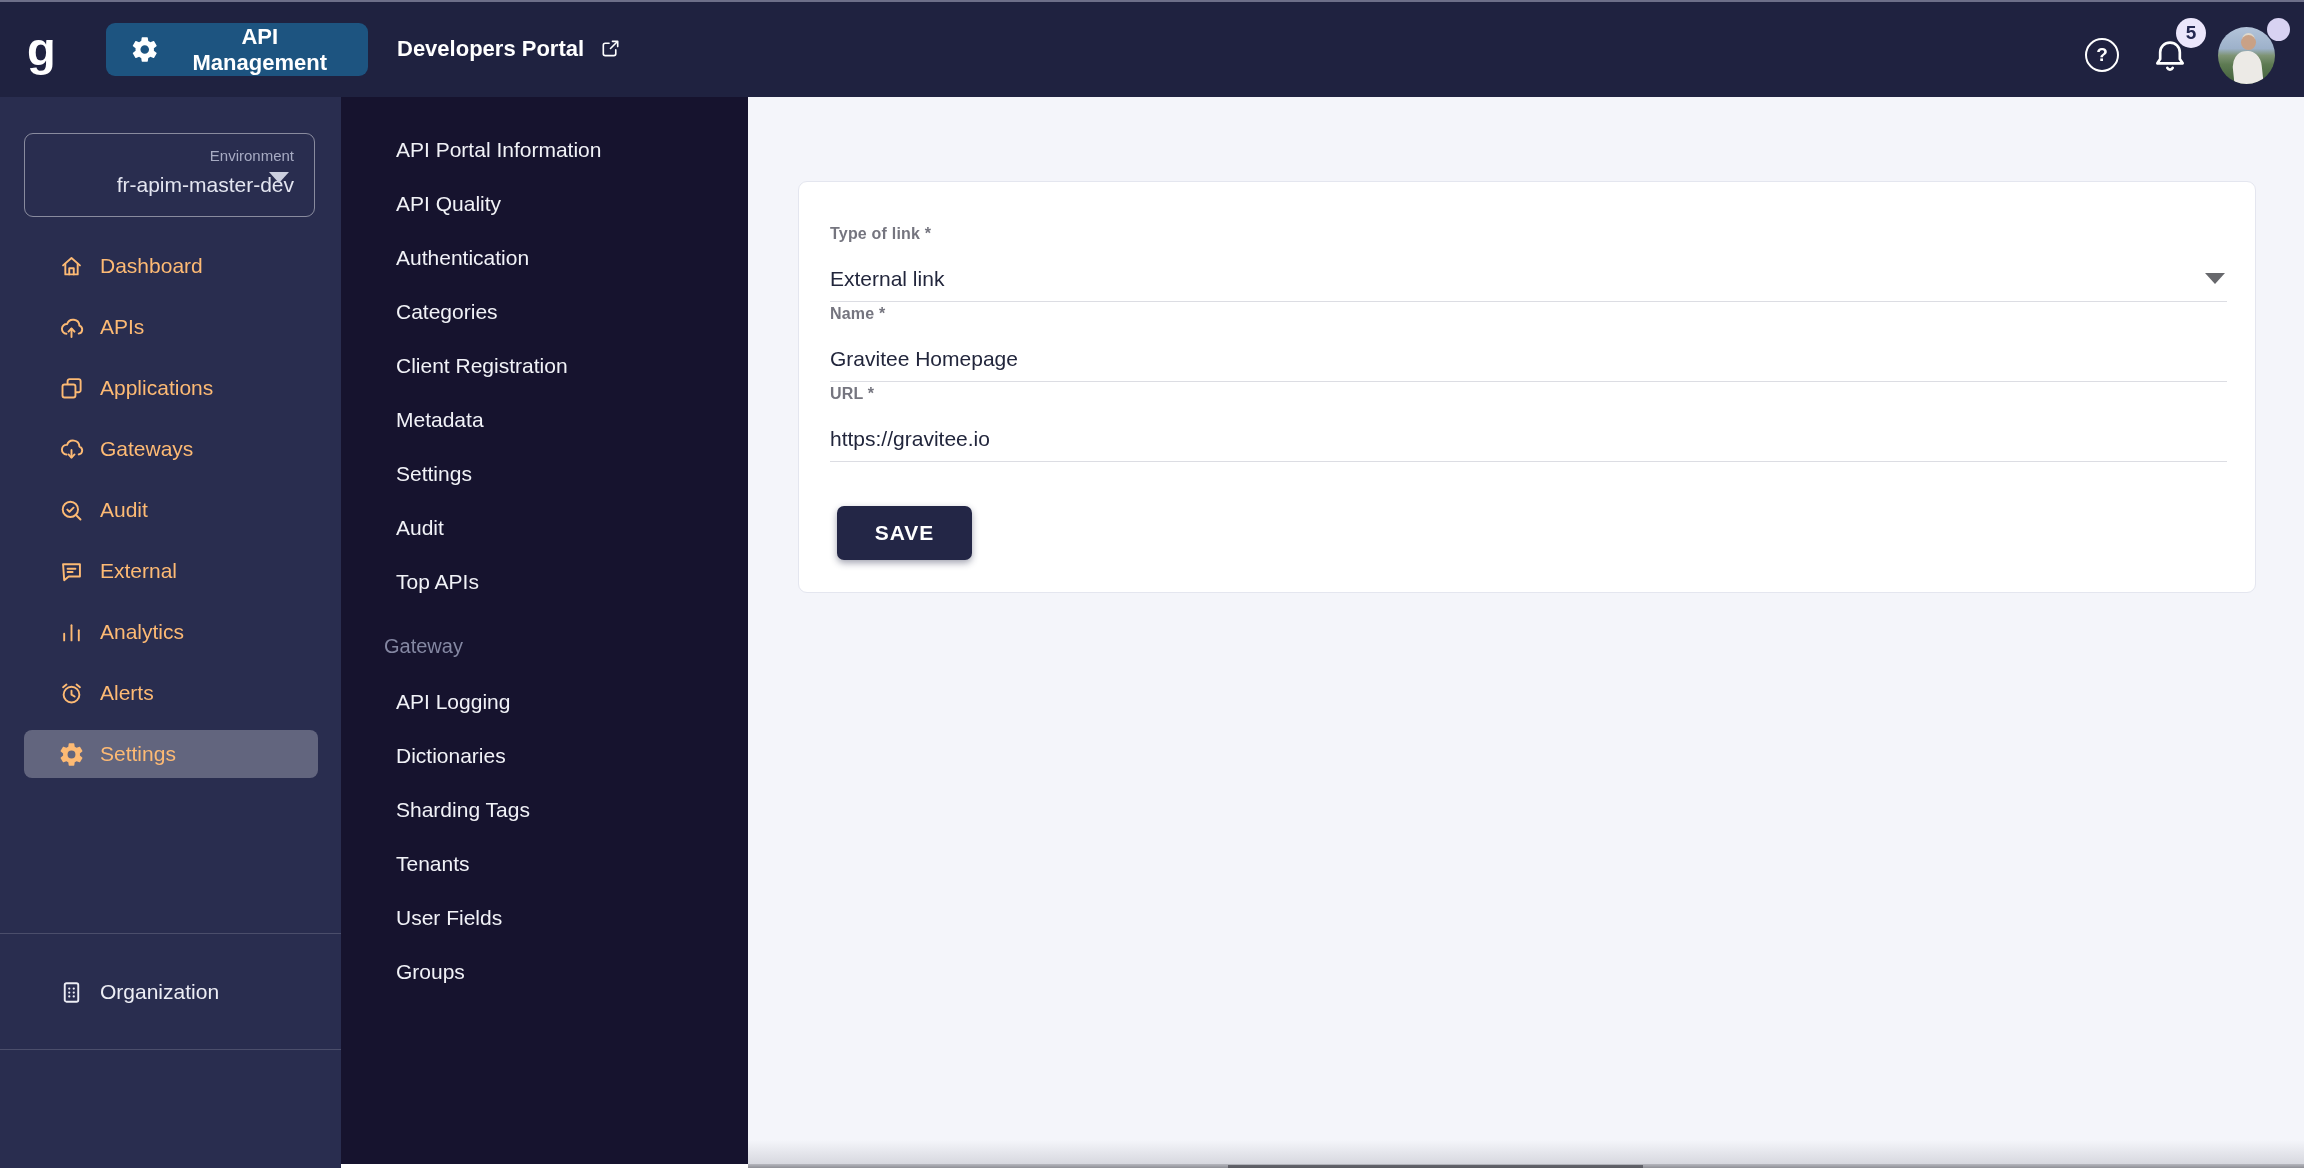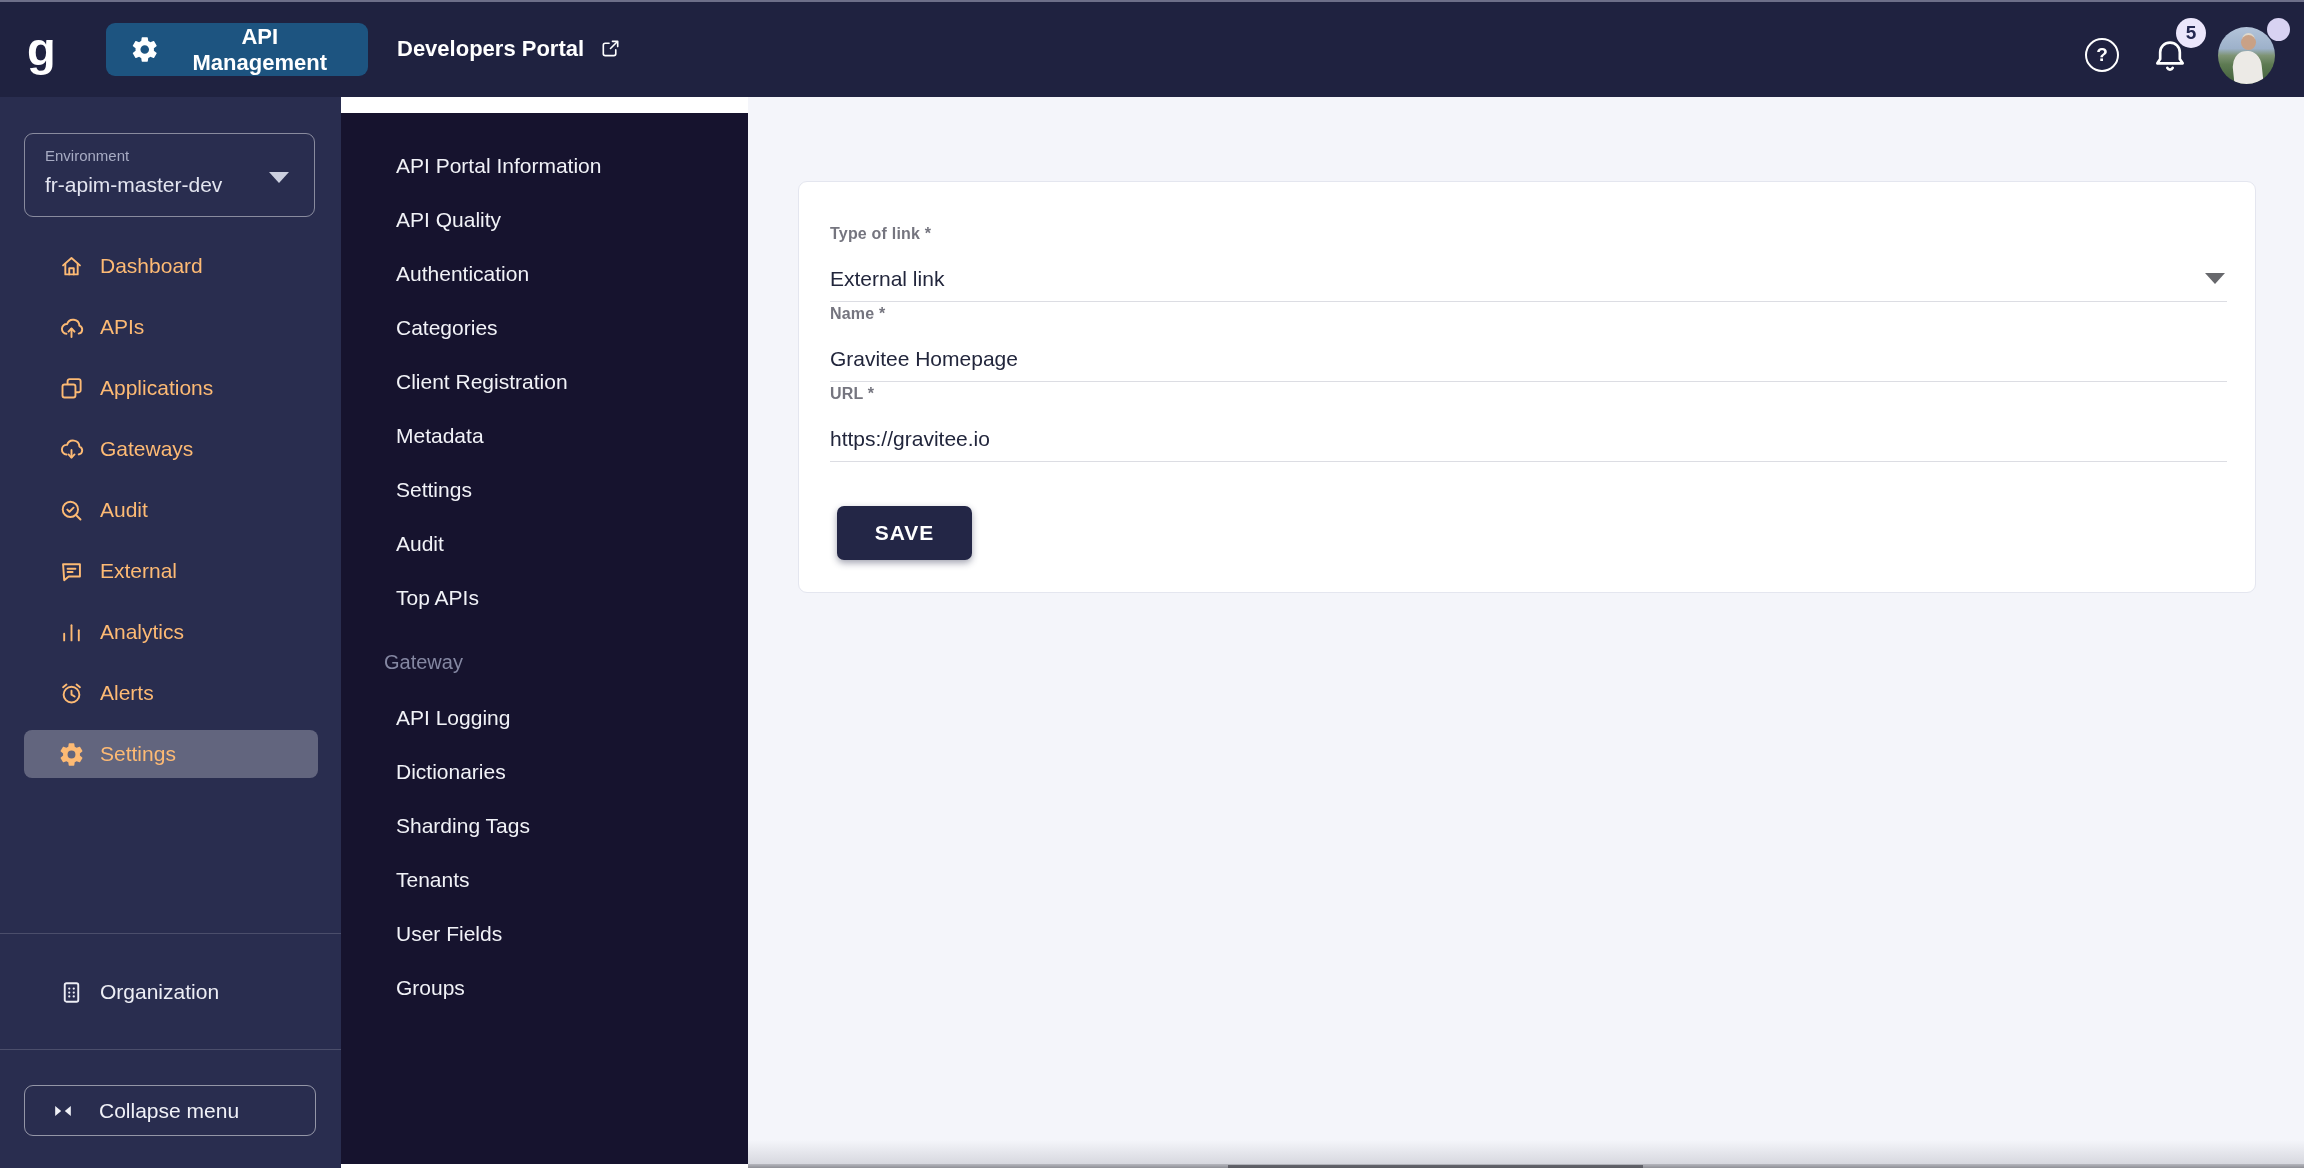--- a/index.html
+++ b/index.html
@@ -43,21 +43,21 @@
   .avatar::after { content:""; position:absolute; left:23px; top:8px; width:15px; height:15px;
           background:#c9a186; border-radius:50%; box-shadow:0 -3px 0 -1px #ded9cd; }
   .status-dot { position:absolute; left:2267px; top:18px; width:23px; height:23px;
           border-radius:50%; background:#d8d2f2; z-index:3; }
 
   
   .sidebar { position:absolute; left:0; top:97px; bottom:0; width:341px;
           background:var(--sidebar-bg,#292d4f); z-index:5; }
   .env-box { position:absolute; left:24px; top:36px; width:291px; height:84px;
           border:1px solid rgba(255,255,255,.45); border-radius:9px; padding:13px 20px;
-          cursor:pointer; background:transparent; }
+          cursor:pointer; background:transparent;text-align:right; }
   .env-label { font-size:15px; color:#a7abc3; margin-bottom:9px; }
   .env-value { font-size:21px; color:#e3e5f0; white-space:nowrap; }
   .env-caret { position:absolute; right:25px; top:38px; width:0; height:0;
           border-left:10px solid transparent; border-right:10px solid transparent;
           border-top:11px solid #ccd0e0; }
   .main-nav { position:absolute; left:24px; right:23px; top:145px; }
   .nav-item { height:48px; margin-bottom:13px; display:flex; align-items:center;
           padding-left:34px; gap:15px; border-radius:8px; color:#fdba74; font-size:21px;
           cursor:pointer; white-space:nowrap; }
   .nav-item.active { background:var(--highlight,rgba(255,255,255,.27)); }
@@ -67,21 +67,21 @@
           align-items:center; padding-left:34px; gap:15px; border-radius:8px; color:#edeef5;
           font-size:21px; cursor:pointer; }
   .collapse-btn { position:absolute; left:24px; top:988px; width:292px; height:51px;
           border:1px solid rgba(255,255,255,.5); border-radius:9px; background:transparent;
           display:flex; align-items:center; padding-left:27px; gap:25px; color:#f0f1f7;
           font-family:inherit; font-size:21px; cursor:pointer; }
   .collapse-btn .icon { width:22px; height:22px; }
 
   
   .subnav { position:absolute; left:341px; top:97px; bottom:4px; width:407px;
-          background:var(--subnav-bg,#16132e); overflow:hidden; z-index:4;margin-top:16px; }
+          background:var(--subnav-bg,#16132e); overflow:hidden; z-index:4; }
   .subnav-inner { padding-top:24px; }
   .snav-item { height:50px; margin:4px 25px 4px 24px; border-radius:8px; display:flex;
           align-items:center; padding-left:31px; color:#f1f2f7; font-size:21px;
           cursor:pointer; white-space:nowrap; }
   .snav-item.active { background:var(--highlight,rgba(255,255,255,.27)); }
   .snav-heading { height:54px; margin-top:12px; display:flex; align-items:center;
           padding-left:43px; color:#8487a2; font-size:20px; }
 
   
   .main { position:absolute; left:748px; top:97px; right:0; bottom:0;
@@ -257,31 +257,20 @@
               <circle cx="14" cy="12" r="1"></circle>
               <circle cx="10" cy="15.5" r="1"></circle>
               <circle cx="14" cy="15.5" r="1"></circle>
             </g>
           </svg>
         </span>
       <span>Organization</span>
     </div>
     <div class="divider" style="top:952px"></div>
 
-    <button class="collapse-btn">
-      <span class="icon">
-          <svg viewBox="0 0 24 24">
-            <g fill="currentColor" stroke="none">
-              <path d="M3.5 6.5v11L10 12z"></path>
-              <path d="M20.5 6.5v11L14 12z"></path>
-            </g>
-          </svg>
-        </span>
-      <span>Collapse menu</span>
-    </button>
   </div>
 
   <div class="subnav">
     <div class="subnav-inner">
         <div class="snav-item">
           <span>API Portal Information</span>
         </div>
         <div class="snav-item">
           <span>API Quality</span>
         </div>

